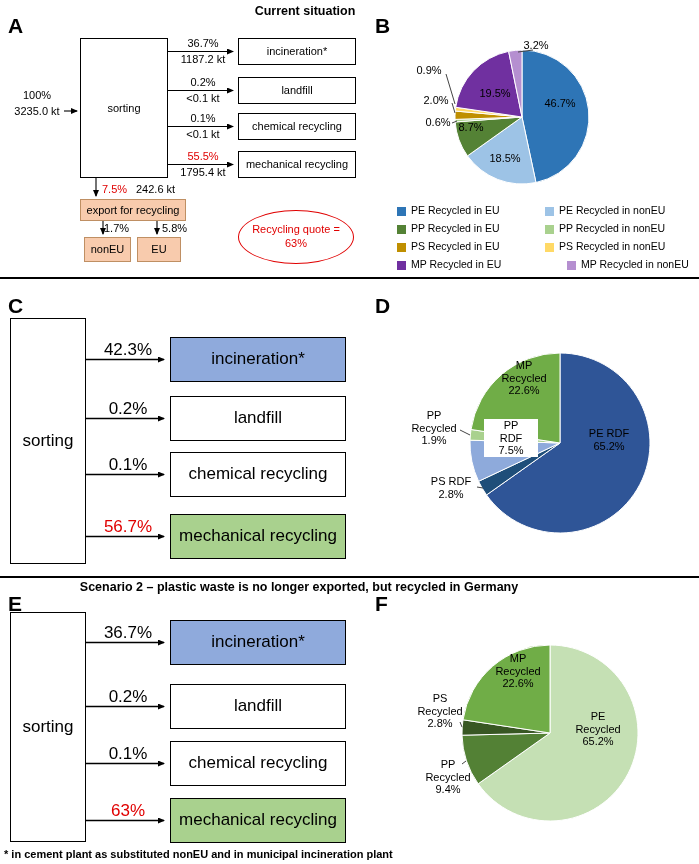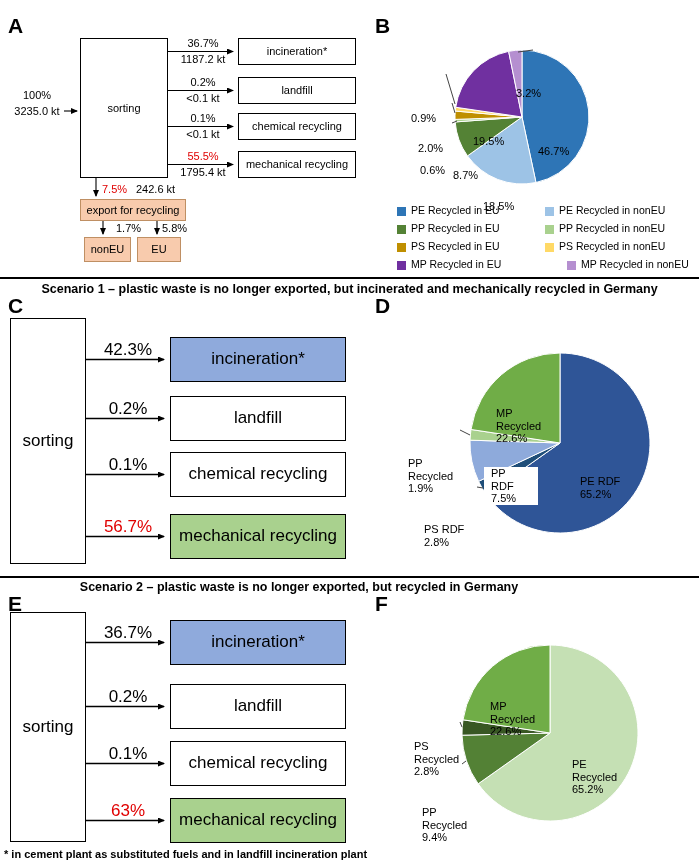--- a/index.html
+++ b/index.html
@@ -5,36 +5,37 @@
   * { margin:0; padding:0; box-sizing:border-box; }
   body { background:#fff; font-family:"Liberation Sans", sans-serif; color:#000; }
   #figure { position:relative; width:699px; height:864px; background:#fff; overflow:hidden; }
   .abs { position:absolute; }
   .sec-title { position:absolute; text-align:center; font-weight:bold; font-size:12.5px; }
   .panel-letter { position:absolute; font-size:21px; font-weight:bold; }
   .box { position:absolute; border:1px solid #000; background:#fff; display:flex; align-items:center; justify-content:center; text-align:left; line-height:1.1; }
   .f11 { font-size:11px; }
   .f17 { font-size:17px; }
   .lbl { position:absolute; text-align:center; line-height:1.25; }
-  .pie-lbl { position:absolute; text-align:left; font-size:11px; line-height:1.15;margin-top:48px; }
+  .pie-lbl { position:absolute; text-align:center; font-size:11px; line-height:1.15; }
   .pie-canvas { position:absolute; left:0; top:0; right:0; bottom:0; }
   .legend-item { position:absolute; display:flex; align-items:flex-end; font-size:10.5px; white-space:nowrap; }
   .legend-swatch { width:9px; height:9px; display:inline-block; margin-right:5px; flex:0 0 9px; }
   .divider { position:absolute; left:0; width:699px; height:2px; background:#000; }
   .ellipse { position:absolute; border:1.5px solid #e00000; border-radius:50%; display:flex; align-items:center; justify-content:center; text-align:center; font-size:11px; line-height:1.25; padding:0 10px; }
   .overlay { position:absolute; left:0; top:0; pointer-events:none; }
   .footnote { position:absolute; font-size:11px; font-weight:bold; }
   .whitebg { background:#ffffff; padding:0 7px; }
   .amt { margin-top:2px; }
 </style>
 </head>
 <body>
 
 <div id="figure">
 
+  <div class="sec-title" style="top:4px;left:0;width:610px">Current situation</div>
   <div class="panel-letter" style="left:8px;top:14px">A</div>
 
   <div class="lbl f11" style="left:8px;top:89px;width:58px">
     <div>100%</div>
     <div class="amt">3235.0 kt</div>
   </div>
 
   <div class="box f11" style="left:80px;top:38px;width:88px;height:140px">sorting</div>
 
   <div class="lbl f11" style="left:172px;top:37px;width:62px">
@@ -55,25 +56,28 @@
   </div>
 
   <div class="box f11" style="left:238px;top:38px;width:118px;height:27px">incineration*</div>
   <div class="box f11" style="left:238px;top:77px;width:118px;height:27px">landfill</div>
   <div class="box f11" style="left:238px;top:113px;width:118px;height:27px">chemical recycling</div>
   <div class="box f11" style="left:238px;top:151px;width:118px;height:27px">mechanical recycling</div>
 
   <span class="abs f11" style="left: 102px; top: 183px; color: rgb(224, 0, 0);">7.5%</span>
   <span class="abs f11" style="left:136px;top:183px">242.6 kt</span>
   <div class="box f11" style="left: 80px; top: 199px; width: 106px; height: 22px; background-color: rgb(248, 203, 173); border-color: rgb(191, 143, 99);">export for recycling</div>
-  <span class="abs f11" style="left:116px;top:222px">1.7%</span>
+  <span class="abs f11" style="left:104px;top:222px">1.7%</span>
   <span class="abs f11" style="left:162px;top:222px">5.8%</span>
   <div class="box f11" style="left: 84px; top: 237px; width: 47px; height: 25px; background-color: rgb(248, 203, 173); border-color: rgb(191, 143, 99);">nonEU</div>
   <div class="box f11" style="left: 137px; top: 237px; width: 44px; height: 25px; background-color: rgb(248, 203, 173); border-color: rgb(191, 143, 99);">EU</div>
 
+  <div class="ellipse" style="left: 238px; top: 210px; width: 116px; height: 54px; border-color: rgb(224, 0, 0);">
+    <span style="color: rgb(224, 0, 0);">Recycling quote = 63%</span>
+  </div>
 
   <div class="panel-letter" style="left:375px;top:14px">B</div>
   <div class="abs" style="left:410px;top:32px;width:285px;height:172px">
     <div class="pie-canvas"><svg width="285" height="172" viewBox="0 0 285 172" xmlns="http://www.w3.org/2000/svg">
           <path d="M 112 85 L 112.00 18.00 A 67 67 0 0 1 125.98 150.52 Z" fill="#2e75b6" stroke="#ffffff" stroke-width="1"></path>
           <path d="M 112 85 L 125.98 150.52 A 67 67 0 0 1 57.46 123.92 Z" fill="#9dc3e6" stroke="#ffffff" stroke-width="1"></path>
           <path d="M 112 85 L 57.46 123.92 A 67 67 0 0 1 45.18 89.94 Z" fill="#548235" stroke="#ffffff" stroke-width="1"></path>
           <path d="M 112 85 L 45.18 89.94 A 67 67 0 0 1 45.04 87.42 Z" fill="#a9d18e" stroke="#ffffff" stroke-width="1"></path>
           <path d="M 112 85 L 45.04 87.42 A 67 67 0 0 1 45.27 79.02 Z" fill="#bf8f00" stroke="#ffffff" stroke-width="1"></path>
           <path d="M 112 85 L 45.27 79.02 A 67 67 0 0 1 45.71 75.26 Z" fill="#ffd966" stroke="#ffffff" stroke-width="1"></path>
@@ -118,21 +122,20 @@
     <span class="legend-swatch" style="background-color: rgb(112, 48, 160);"></span>
     <span>MP Recycled in EU</span>
   </div>
   <div class="legend-item" style="left:567px;top:258px">
     <span class="legend-swatch" style="background-color: rgb(181, 143, 208);"></span>
     <span>MP Recycled in nonEU</span>
   </div>
 
   <div class="divider" style="top:277px"></div>
 
-  <div class="sec-title" style="top:282px;left:0;width:699px">Scenario 1 – plastic waste is no longer exported, but incinerated and mechanically recycled in Germany</div>
   <div class="panel-letter" style="left:8px;top:294px">C</div>
 
   <div class="box f17" style="left:10px;top:318px;width:76px;height:246px">sorting</div>
 
   <div class="lbl f17" style="left:88px;top:339px;width:80px">42.3%</div>
   <div class="lbl f17" style="left:88px;top:398px;width:80px">0.2%</div>
   <div class="lbl f17" style="left:88px;top:454px;width:80px">0.1%</div>
   <div class="lbl f17" style="left: 88px; top: 516px; width: 80px; color: rgb(224, 0, 0);">56.7%</div>
 
   <div class="box f17" style="left: 170px; top: 337px; width: 176px; height: 45px; background-color: rgb(143, 170, 220);">incineration*</div>
@@ -180,21 +183,21 @@
           <path d="M 150 123 L 78.16 173.83 A 88 88 0 0 1 62.03 125.21 Z" fill="#538135" stroke="#ffffff" stroke-width="1"></path>
           <path d="M 150 123 L 62.03 125.21 A 88 88 0 0 1 63.00 109.78 Z" fill="#385723" stroke="#ffffff" stroke-width="1"></path>
           <path d="M 150 123 L 63.00 109.78 A 88 88 0 0 1 150.00 35.00 Z" fill="#70ad47" stroke="#ffffff" stroke-width="1"></path>
         </svg></div>
     <div class="pie-lbl" style="left:172px;top:100px;width:52px">PE Recycled 65.2%</div>
     <div class="pie-lbl" style="left:22px;top:148px;width:52px">PP Recycled 9.4%</div>
     <div class="pie-lbl" style="left:14px;top:82px;width:52px">PS Recycled 2.8%</div>
     <div class="pie-lbl" style="left:90px;top:42px;width:56px">MP Recycled 22.6%</div>
   </div>
 
-  <div class="footnote" style="left:4px;top:848px">* in cement plant as substituted fuels and in landfill incineration plant</div>
+  <div class="footnote" style="left:4px;top:848px">* in cement plant as substituted nonEU and in municipal incineration plant</div>
 
   <svg class="overlay" width="699" height="864" viewBox="0 0 699 864">
     <defs>
       <marker id="ah" markerWidth="8" markerHeight="8" refX="6" refY="3" orient="auto" markerUnits="userSpaceOnUse">
         <path d="M0,0 L7,3 L0,6 Z" fill="#000"></path>
       </marker>
     </defs>
 
     <line x1="64" y1="111" x2="77" y2="111" stroke="#000" stroke-width="1.1" marker-end="url(#ah)"></line>
     <line x1="168" y1="51.5" x2="233" y2="51.5" stroke="#000" stroke-width="1.1" marker-end="url(#ah)"></line>

